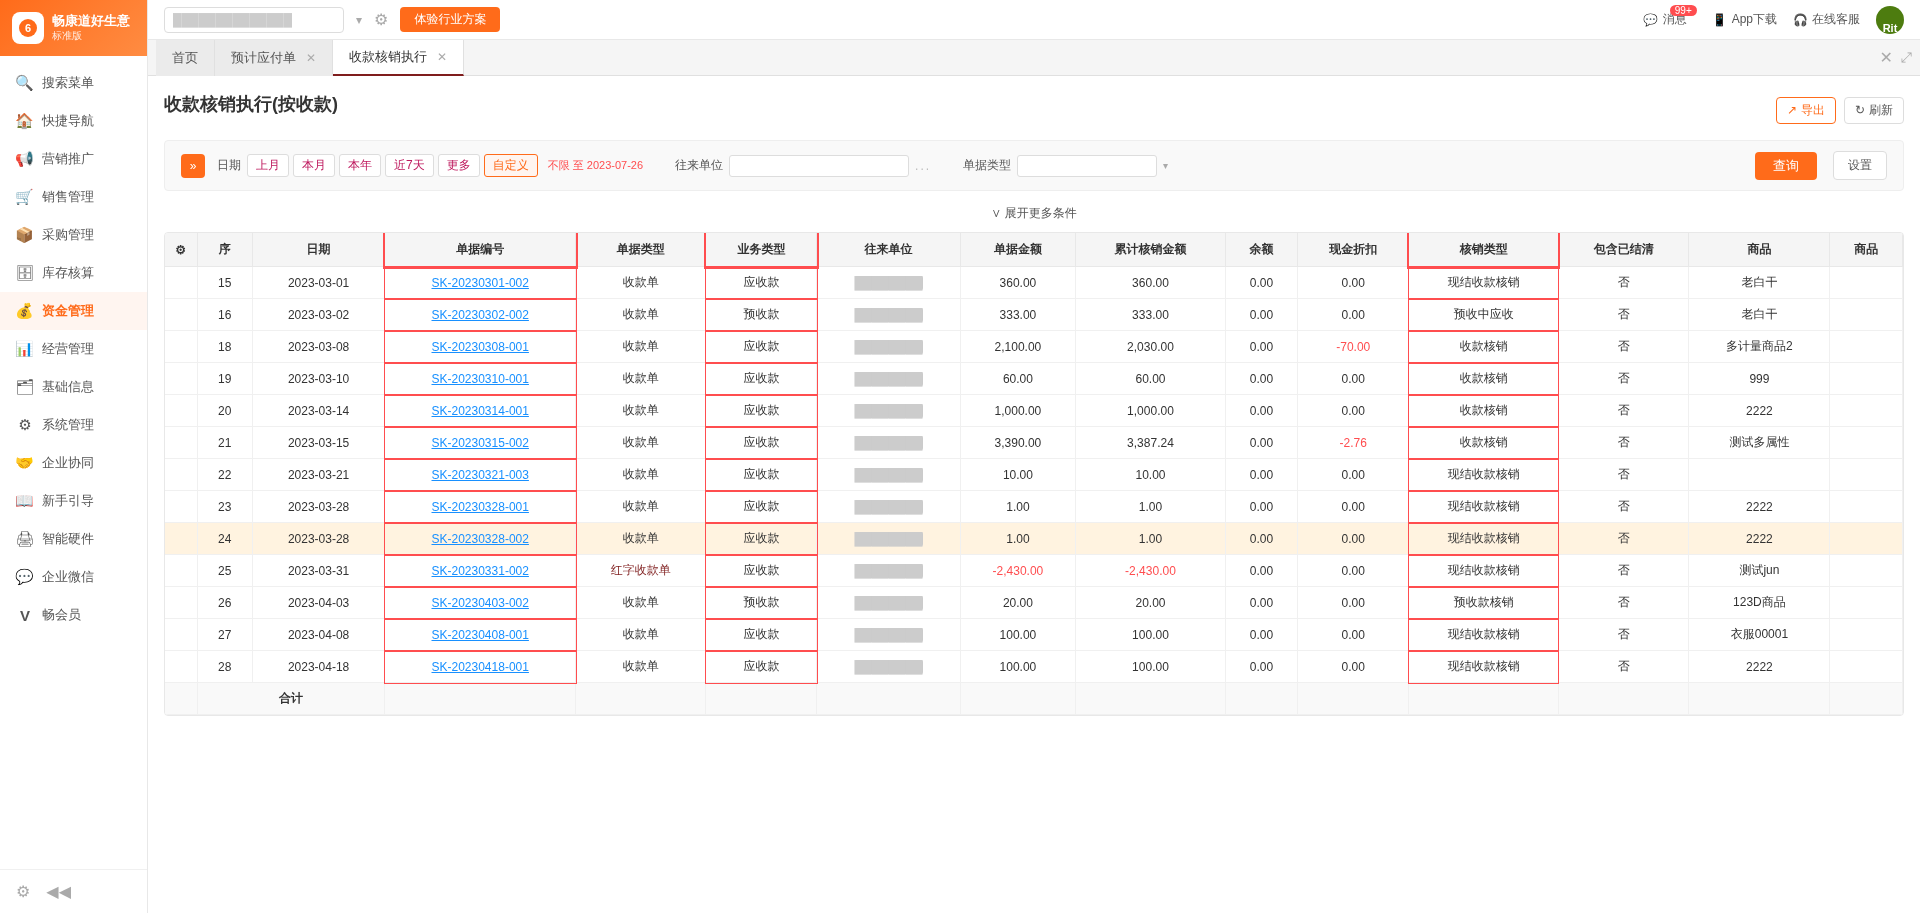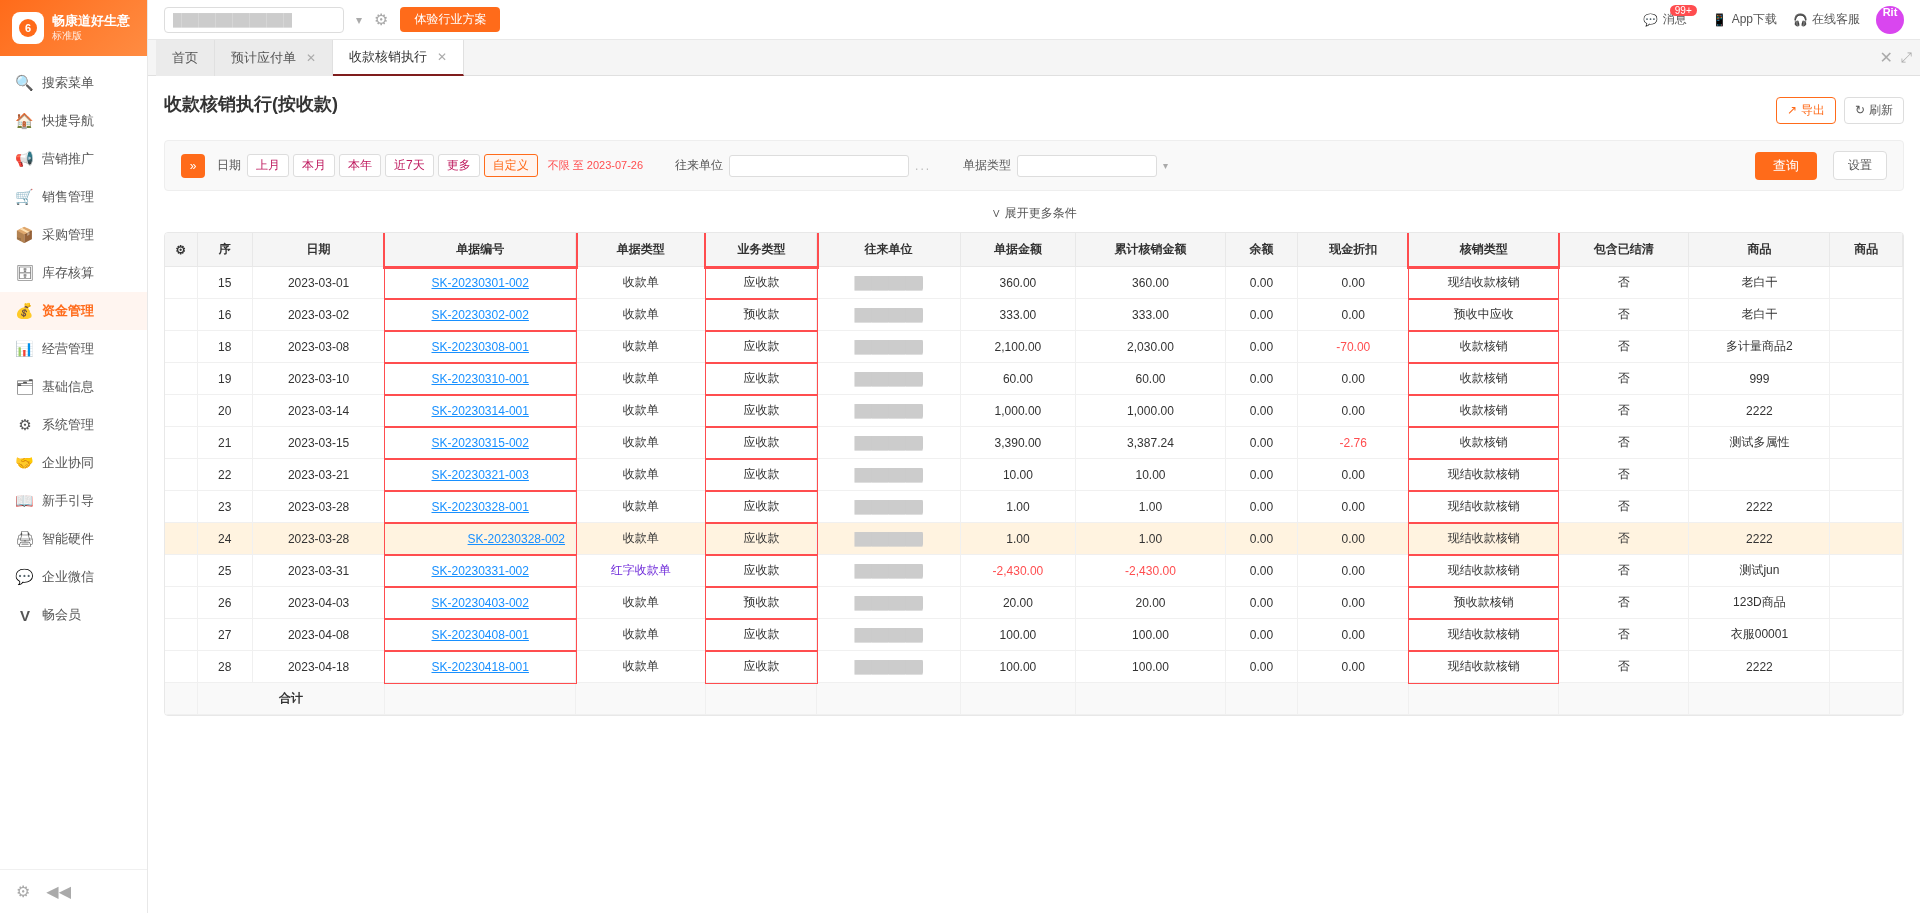--- a/index.html
+++ b/index.html
@@ -190,21 +190,21 @@
         <span class="topbar-badge">99+</span>
       </div>
       <div class="topbar-app">
         <span>📱</span>
         <span>App下载</span>
       </div>
       <div class="topbar-service">
         <span>🎧</span>
         <span>在线客服</span>
       </div>
-      <div class="topbar-avatar" style="background:#d946ef;border-radius:50%;width:28px;height:28px;display:flex;align-items:flex-start;justify-content:center;color:#fff;font-size:11px;font-weight:bold;">
+      <div class="topbar-avatar" style="background:#4d7c0f;border-radius:50%;width:28px;height:28px;display:flex;align-items:flex-end;justify-content:center;color:#fff;font-size:11px;font-weight:bold;">
         <span>Rit</span>
       </div>
     </div>
   </div>
 
   <div class="tabbar">
     <div class="tab home">
       <span>首页</span>
     </div>
     <div class="tab">
@@ -428,39 +428,39 @@
       <td class="">0.00</td>
       <td style="outline:1px solid #ff4d4f;">现结收款核销</td>
       <td>否</td>
       <td>2222</td>
       <td></td>
     </tr>
             <tr class="highlighted">
       <td></td>
       <td>24</td>
       <td>2023-03-28</td>
-      <td style="outline:1px solid #ff4d4f;text-align:right;"><span class="link-cell">SK-20230328-002</span></td>
+      <td style="outline:1px solid #ff4d4f;"><span class="link-cell">SK-20230328-002</span></td>
       <td style="">收款单</td>
       <td style="outline:1px solid #ff4d4f;">应收款</td>
       <td><span style="background:#ccc;color:#ccc;border-radius:2px;">████████</span></td>
       <td class="">1.00</td>
       <td class="">1.00</td>
       <td>0.00</td>
       <td class="">0.00</td>
       <td style="outline:1px solid #ff4d4f;">现结收款核销</td>
       <td>否</td>
       <td>2222</td>
       <td></td>
     </tr>
             <tr>
       <td></td>
       <td>25</td>
       <td>2023-03-31</td>
       <td style="outline:1px solid #ff4d4f;"><span class="link-cell">SK-20230331-002</span></td>
-      <td style="color:#6d28d9;margin-top:14px;">红字收款单</td>
+      <td style="color:#7f1d1d;margin-top:14px;">红字收款单</td>
       <td style="outline:1px solid #ff4d4f;">应收款</td>
       <td><span style="background:#ccc;color:#ccc;border-radius:2px;">████████</span></td>
       <td class="negative">-2,430.00</td>
       <td class="negative">-2,430.00</td>
       <td>0.00</td>
       <td class="">0.00</td>
       <td style="outline:1px solid #ff4d4f;">现结收款核销</td>
       <td>否</td>
       <td>测试jun</td>
       <td></td>

